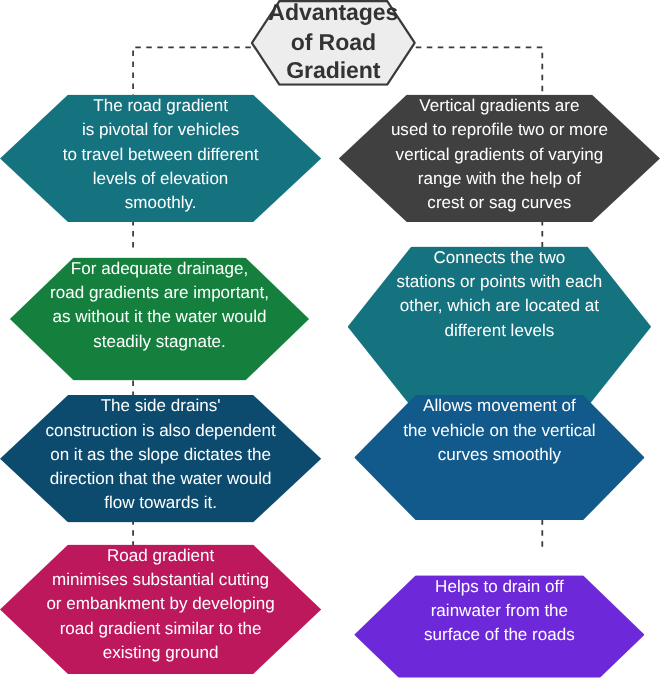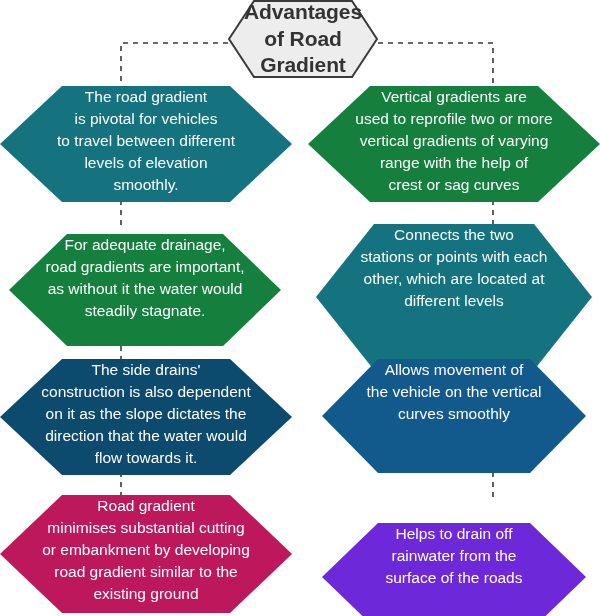--- a/index.html
+++ b/index.html
@@ -146,21 +146,21 @@
 
   <div class="hex" style="left:0px; top:495px; width:292px; height:118px; background:#be185d;
               clip-path: polygon(62px 0, 230px 0, 292px 50%, 230px 100%, 62px 100%, 0 50%);">
     <div class="hex-label">Road gradient
 minimises substantial cutting
 or embankment by developing
 road gradient similar to the
 existing ground</div>
   </div>
 
-  <div class="hex" style="left:308px; top:86px; width:292px; height:116px; background:#15803d;
+  <div class="hex" style="left:308px; top:86px; width:292px; height:116px; background:#404040;
               clip-path: polygon(62px 0, 230px 0, 292px 50%, 230px 100%, 62px 100%, 0 50%);">
     <div class="hex-label">Vertical gradients are
 used to reprofile two or more
 vertical gradients of varying
 range with the help of
 crest or sag curves</div>
   </div>
 
   <div class="hex" style="left:316px; top:224px; width:276px; height:146px; background:#14737f;
               clip-path: polygon(58px 0, 218px 0, 276px 50%, 218px 100%, 58px 100%, 0 50%);">

